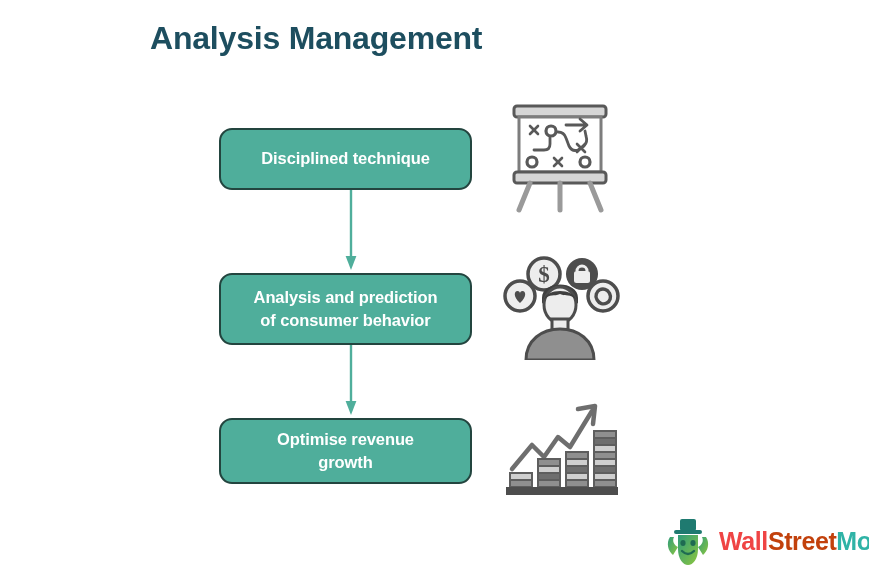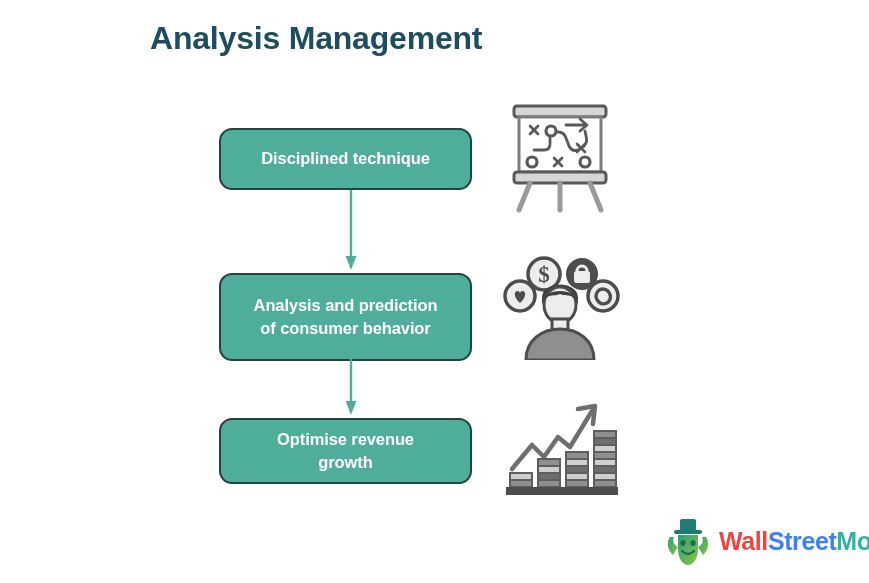--- a/index.html
+++ b/index.html
@@ -50,21 +50,21 @@
     text-align: center;
     display: flex;
     align-items: center;
     justify-content: center;
     line-height: 1.42;
     letter-spacing: -0.1px;
     padding: 8px 10px;
   }
 
   .box-1 { top: 0px;   height: 62px; }
-  .box-2 { top: 145px; height: 88px; }
+  .box-2 { top: 145px; height: 72px; }
   .box-3 { top: 290px; height: 66px; }
 
   .flow-box .box-label { display: block; }
 
   
   .flow-arrow {
     position: absolute;
     left: 125px;
     width: 14px;
   }
@@ -92,21 +92,21 @@
   .logo-mark { width: 56px; height: 56px; flex: 0 0 auto; }
   .logo-mark svg { display: block; width: 100%; height: 100%; }
   .logo-text {
     font-size: 25px;
     font-weight: bold;
     letter-spacing: -0.4px;
     white-space: nowrap;
     margin-left: 3px;
   }
   .logo-text .wall   { color: #ef4444; }
-  .logo-text .street { color: #3b82f6; }
+  .logo-text .street { color: #c2410c; }
   .logo-text .mojo   { color: #2fb3a6; }
 </style>
 </head>
 <body>
 
 <div class="page-title">Analysis Management</div>
 
 <div class="flow">
 
   <div class="flow-box box-1">

